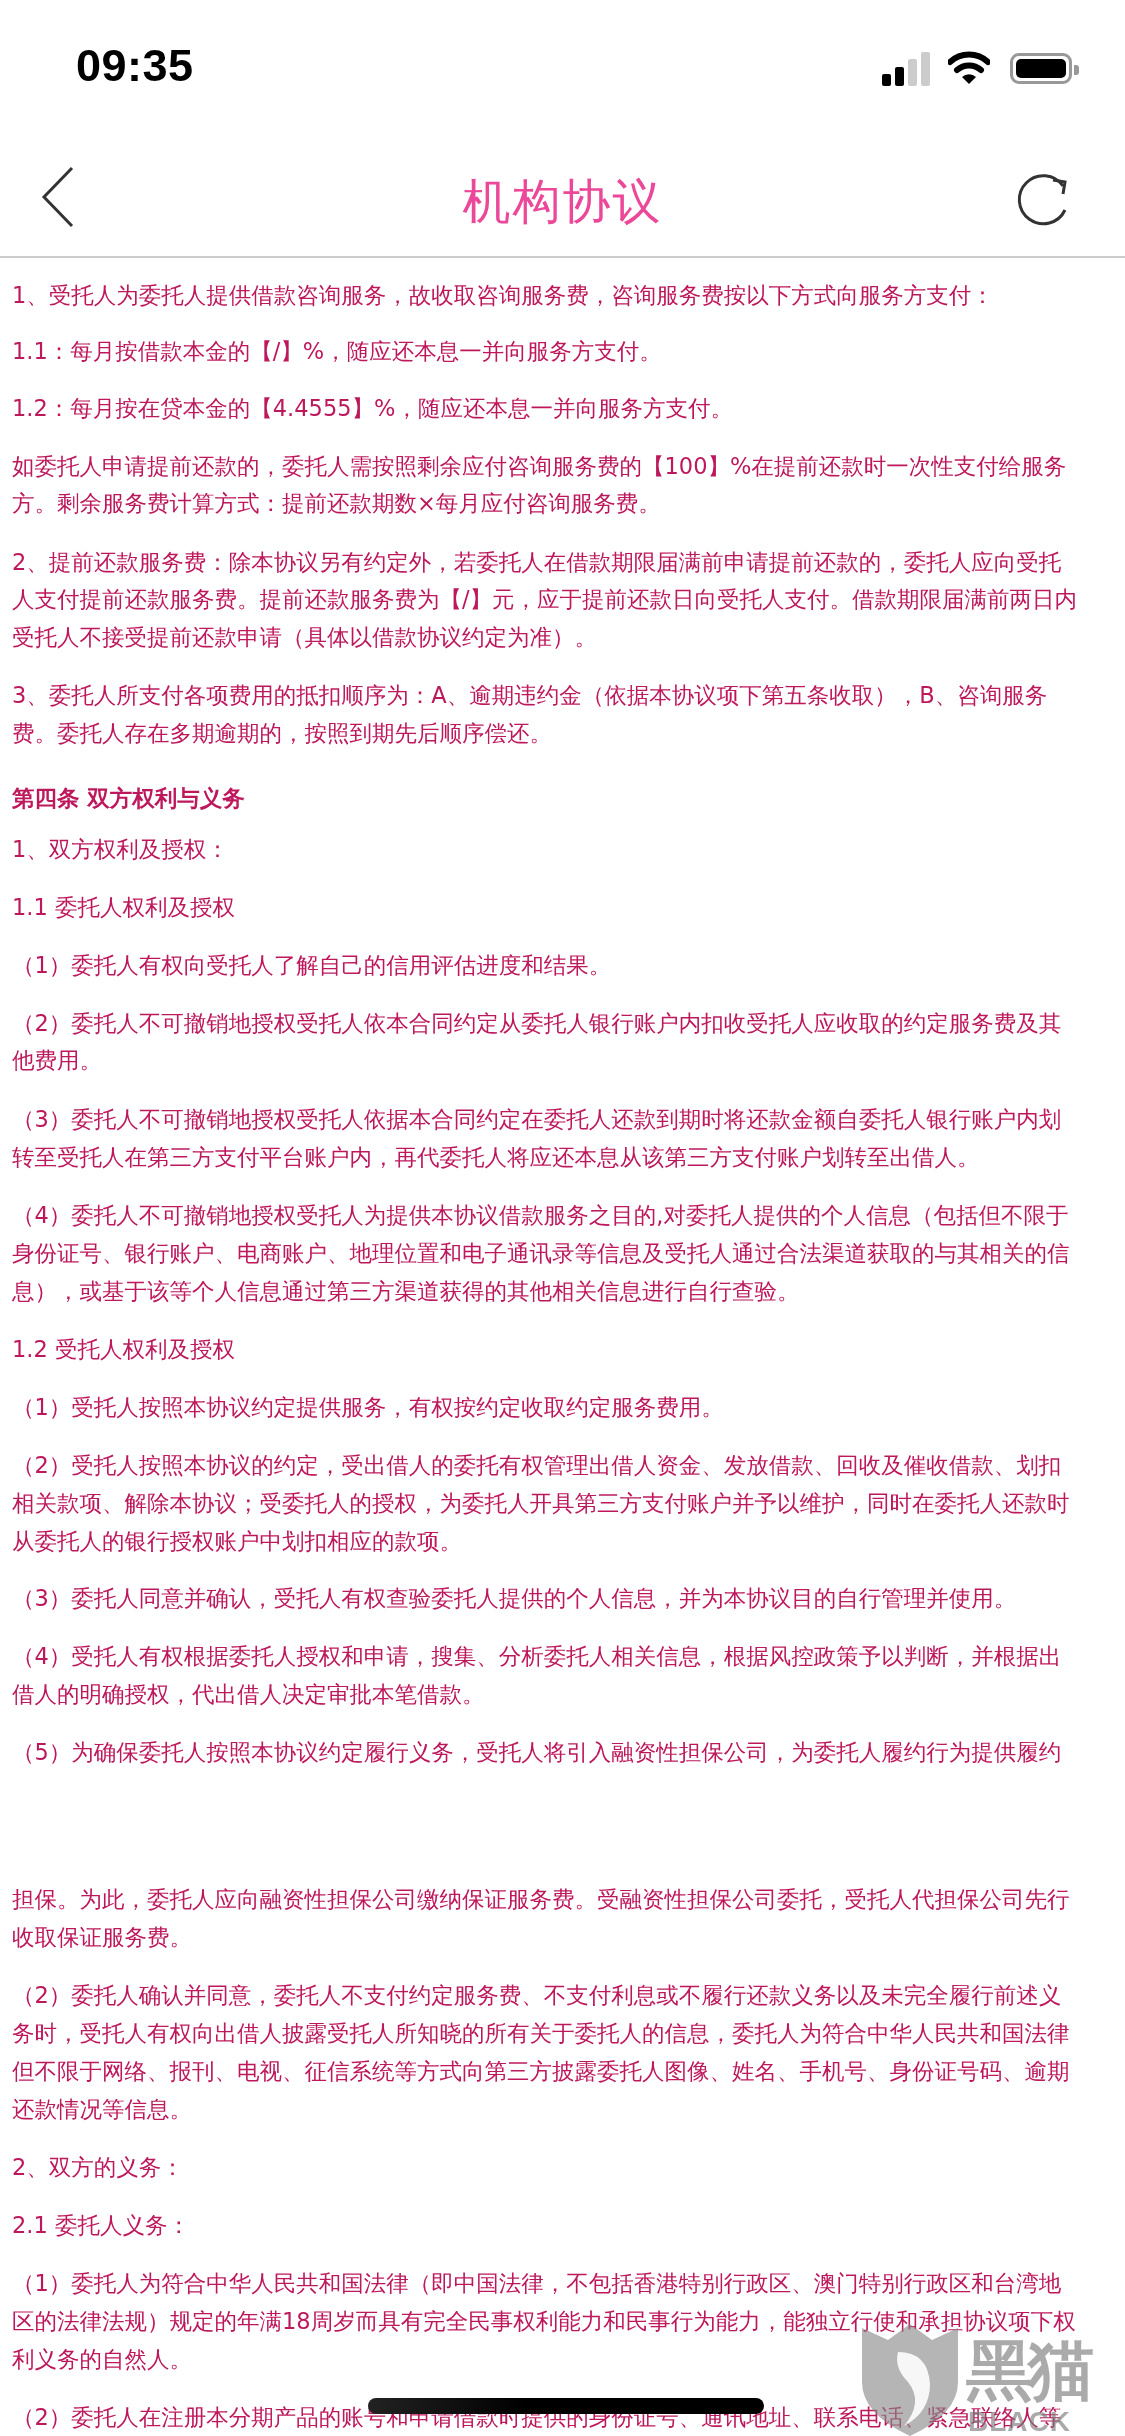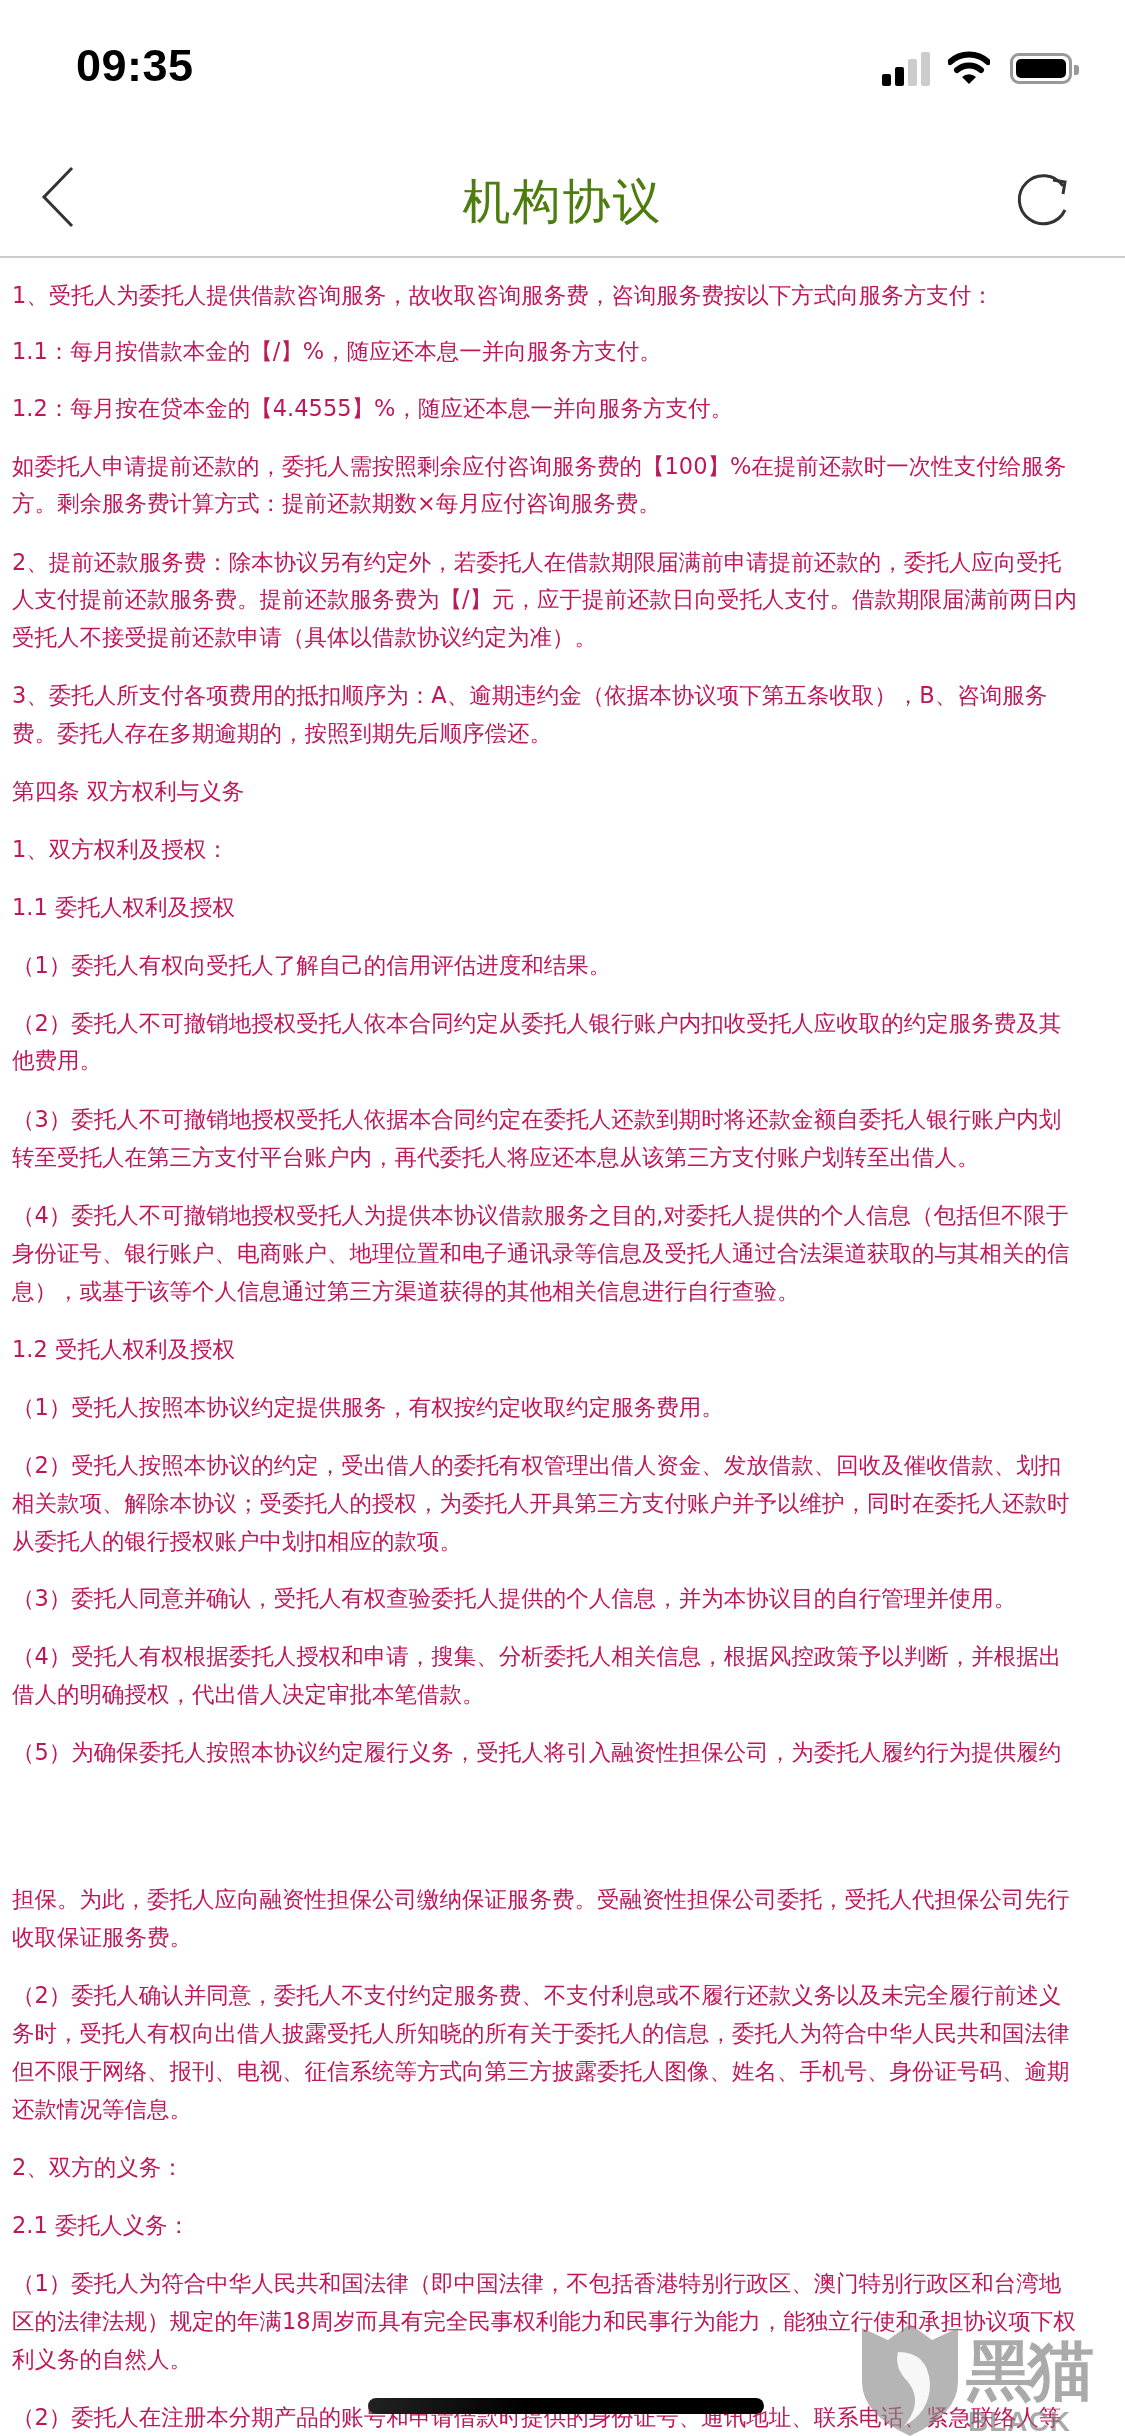--- a/index.html
+++ b/index.html
@@ -13,26 +13,26 @@
   .wifi { position:absolute; left:948px; top:50px; width:42px; height:34px; }
   .battery { position:absolute; left:1010px; top:53px; width:62px; height:31px;
              border:3px solid #999; border-radius:9px; box-sizing:border-box; }
   .battery .fill { position:absolute; left:3px; top:3px; right:3px; bottom:3px; background:#000; border-radius:5px; }
   .battery .nub { position:absolute; right:-10px; top:9px; width:5px; height:10px; background:#999; border-radius:0 3px 3px 0; }
 
   .nav-bar { position:absolute; left:0; top:132px; width:1125px; height:126px;
              border-bottom:2px solid #ccc; box-sizing:border-box; }
   .back { position:absolute; left:38px; top:34px; width:40px; height:62px; }
   .title { position:absolute; left:0; right:0; top:38px; text-align:center;
-           font-size:48px; color:#4d7c0f; letter-spacing:2px; }
+           font-size:48px; color:#ec4899; letter-spacing:2px; }
   .refresh { position:absolute; left:1015px; top:38px; width:56px; height:58px; }
 
   .content { position:absolute; left:12px; top:258px; width:1100px; }
   .p { position:absolute; left:0; width:1100px; font-size:22.5px; line-height:38px; color:#be185d; white-space:nowrap; }
-  .p.bold { font-weight:normal; }
+  .p.bold { font-weight:bold;margin-top:7px; }
 
   .home-indicator { position:absolute; left:368px; top:2398px; width:396px; height:16px;
                     border-radius:8px; background:linear-gradient(90deg,#222,#000 40%,#000); }
   .watermark { position:absolute; left:858px; top:2322px; width:267px; height:114px; opacity:0.62; }
   .wm-text { position:absolute; left:108px; top:4px; font-size:66px; font-weight:bold; color:#777; letter-spacing:-4px; }
   .wm-en { position:absolute; left:110px; top:84px; font-size:28px; font-weight:bold; color:#777; letter-spacing:1px; font-family:"Liberation Sans",sans-serif; }
 </style>
 </head>
 <body>
 

